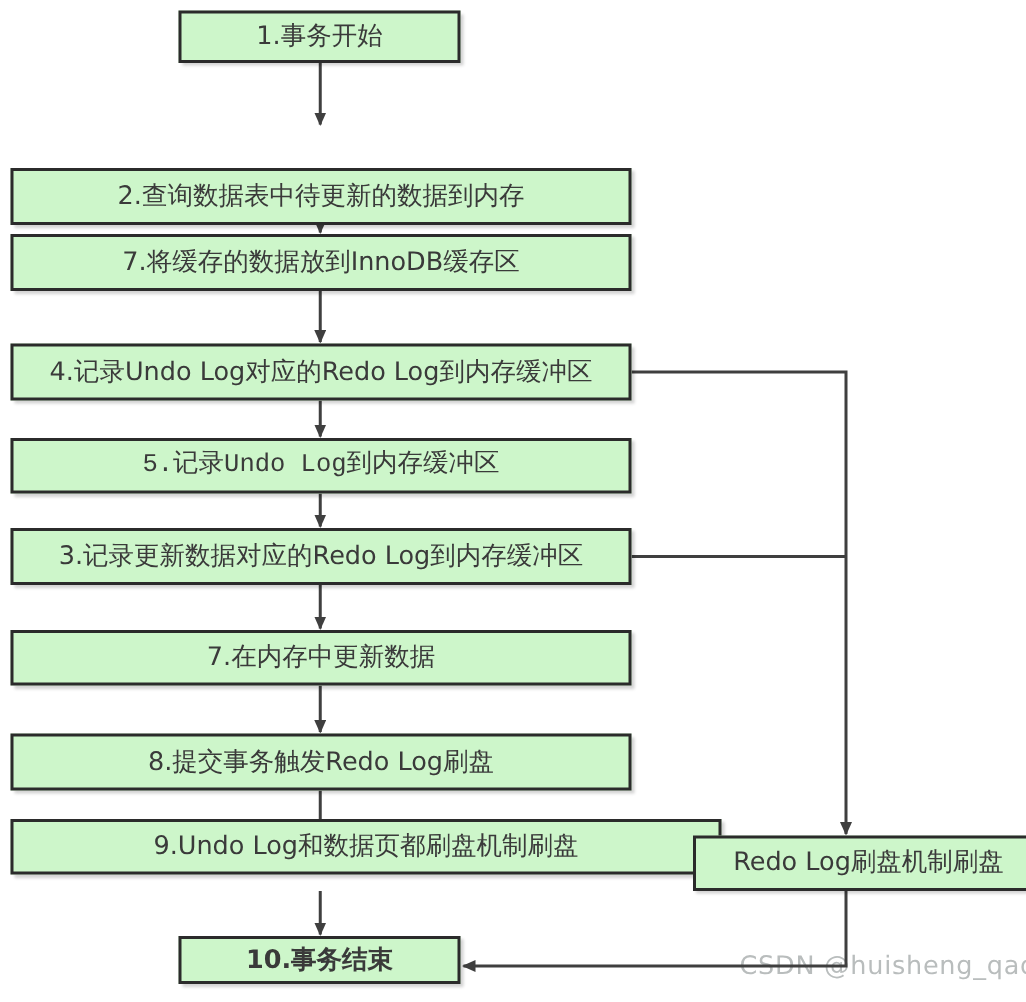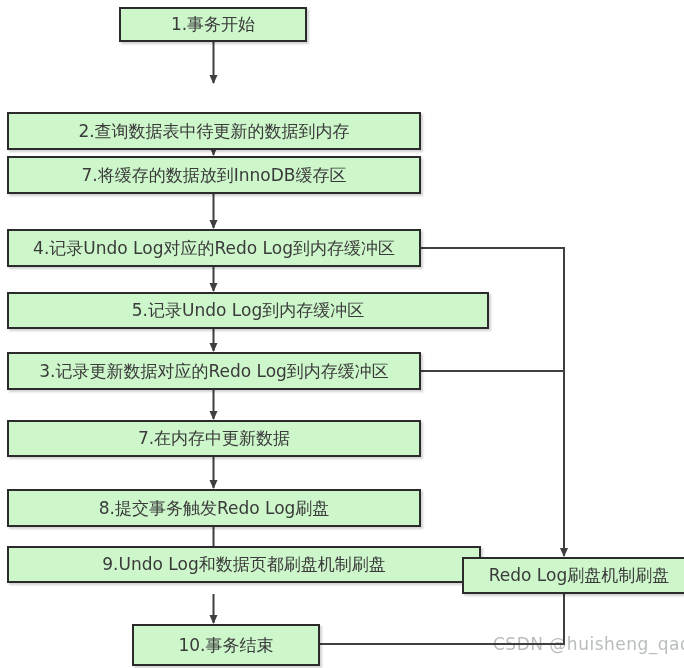--- a/index.html
+++ b/index.html
@@ -68,21 +68,21 @@
     <path class="edge" d="M213.5 594 V623" marker-end="url(#arrow)"></path>
     <path class="edge" d="M421 248 H564 V556" marker-end="url(#arrow)"></path>
     <path class="edge" d="M421 371 H564"></path>
     <path class="edge" d="M564 594 V644 H309" marker-end="url(#arrow)"></path>
   </svg>
 
   <div class="node" style="left:119px; top:7px;   width:188px; height:35px;">1.事务开始</div>
   <div class="node" style="left:7px;   top:84px;  width:414px; height:38px;margin-top:28px;">2.查询数据表中待更新的数据到内存</div>
   <div class="node" style="left:7px;   top:156px; width:414px; height:38px;">7.将缓存的数据放到InnoDB缓存区</div>
   <div class="node" style="left:7px;   top:229px; width:414px; height:38px;">4.记录Undo Log对应的Redo Log到内存缓冲区</div>
-  <div class="node" style="left:7px;   top:292px; width:482px; height:37px;">5.记录Undo Log到内存缓冲区</div>
+  <div class="node" style="left:7px;   top:292px; width:414px; height:37px;font-family:Liberation Mono, monospace;">5.记录Undo Log到内存缓冲区</div>
   <div class="node" style="left:7px;   top:352px; width:414px; height:38px;">3.记录更新数据对应的Redo Log到内存缓冲区</div>
   <div class="node" style="left:7px;   top:420px; width:414px; height:37px;">7.在内存中更新数据</div>
   <div class="node" style="left:7px;   top:489px; width:414px; height:38px;">8.提交事务触发Redo Log刷盘</div>
   <div class="node" style="left:7px;   top:546px; width:474px; height:37px;">9.Undo Log和数据页都刷盘机制刷盘</div>
-  <div class="node" style="left:132px; top:624px; width:188px; height:42px;">10.事务结束</div>
+  <div class="node" style="left:119px; top:624px; width:188px; height:32px;font-weight:bold;">10.事务结束</div>
   <div class="node" style="left:462px; top:557px; width:234px; height:37px;">Redo Log刷盘机制刷盘</div>
 
 </div>
 
 </body></html>

